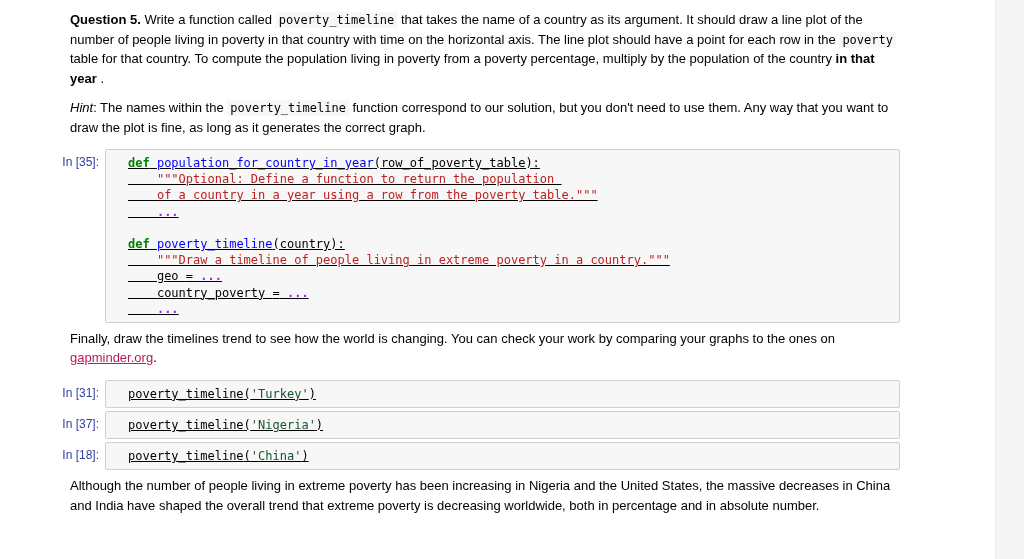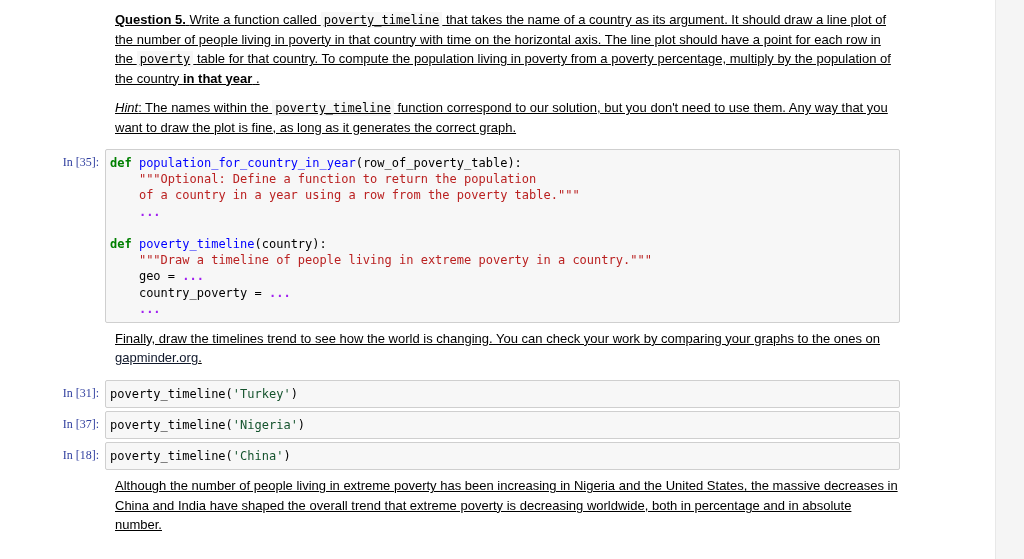--- a/index.html
+++ b/index.html
@@ -25,58 +25,58 @@
     height: 100%;
     background: #f5f5f5;
     border-left: 1px solid #e8e8e8;
   }
   .notebook {
     padding: 4px 40px 10px 40px;
     width: 940px;
     box-sizing: border-box;
   }
   .md-cell {
-    margin-left: 75px;
+    margin-left: 30px;
     margin-bottom: 12px;
     margin-top: 6px;
     font-size: 13px;
     color: #000;
-    text-decoration: underline;
   }
   .md-cell p { margin: 0 0 10px 0; }
   .codelit {
     font-family: Menlo, Monaco, Consolas, monospace;
     background: #f7f7f7;
     padding: 1px 3px;
     font-size: 12px;
   }
   .md-cell b { font-weight: 600; }
-  .md-cell a { color: #0f172a; text-decoration: underline; }
+  .md-cell a { color: #be185d; text-decoration: underline; }
 
   .cell {
     display: flex;
     align-items: stretch;
     margin: 3px 0;
   }
   .prompt {
     width: 65px;
     text-align: right;
     padding: 4px 6px 0 0;
     box-sizing: border-box;
-    font-family: Liberation Serif, serif;
+    font-family: Liberation Sans, sans-serif;
     color: #303f9f;
     font-size: 12px;
     flex: 0 0 65px;
   }
   .input-area {
     flex: 1;
     border: 1px solid #cfcfcf;
     background: #f7f7f7;
     border-radius: 2px;
-    padding: 5px 6px 5px 4px;
+    padding: 5px 6px 5px 22px;
+    text-decoration: underline;
   }
   .code {
     font-family: Menlo, Monaco, Consolas, monospace;
     font-size: 12px;
     white-space: pre-wrap;
     line-height: 1.35;
     color: #000;
   }
   .kw  { color: #008000; font-weight: bold; }   
   .fn  { color: #0000FF; }                       

